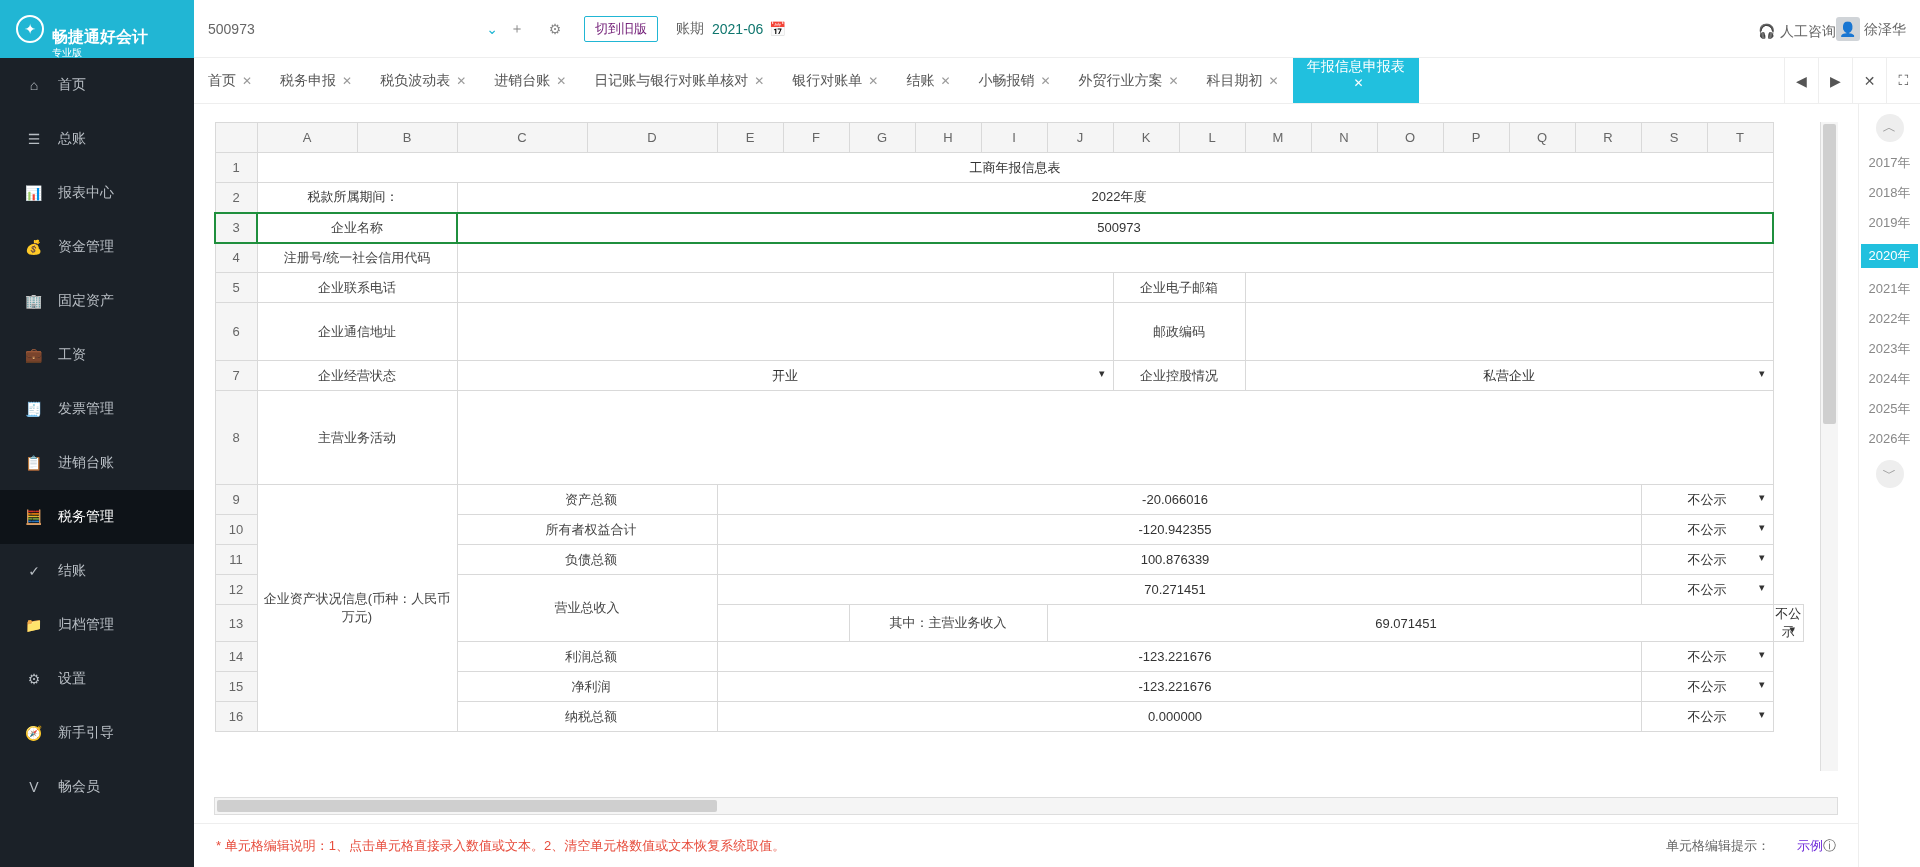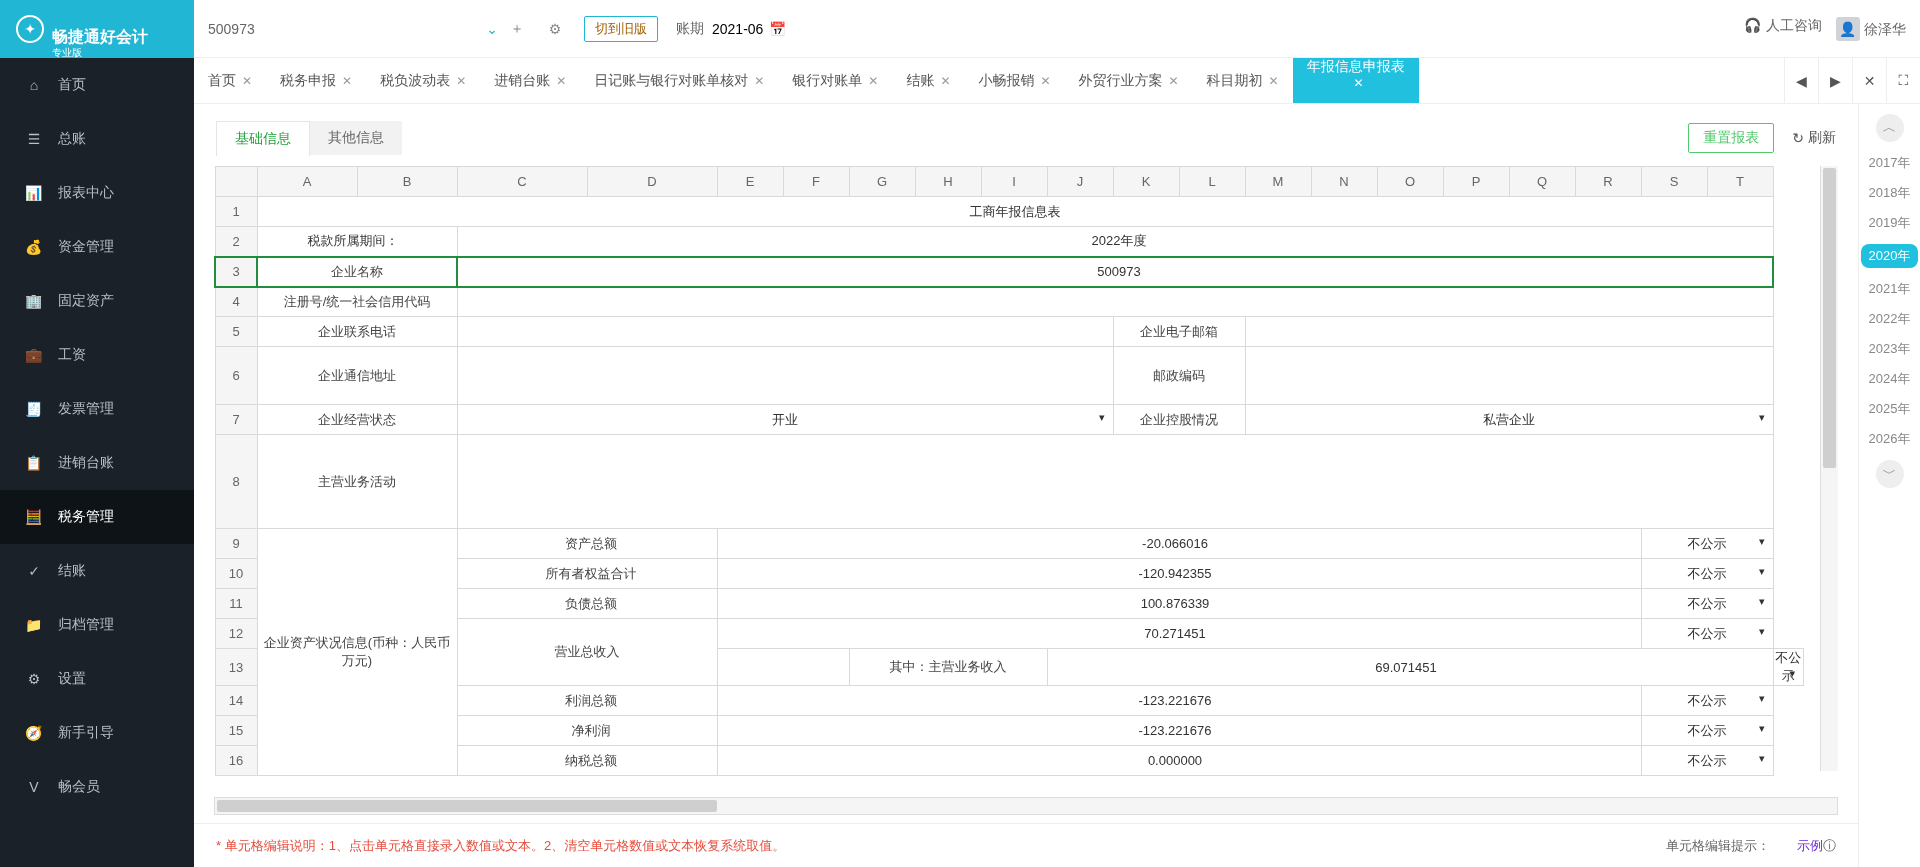--- a/index.html
+++ b/index.html
@@ -14,25 +14,25 @@
 .nav-item.active { background:#0e1318; color:#fff; }
 .nav-icon { width:20px; height:20px; margin-right:14px; display:inline-flex; align-items:center; justify-content:center; }
 .unpin { position:absolute; bottom:14px; left:0; width:194px; height:40px; display:flex; align-items:center; justify-content:center; color:#b8bec4; cursor:pointer; }
 .unpin-icon { width:14px; height:14px; margin-right:6px; }
 
 .main { flex:1; display:flex; flex-direction:column; min-width:0; }
 .topbar { height:58px; display:flex; align-items:center; padding:0 14px; border-bottom:1px solid #eee; }
 .company-sel { display:flex; align-items:center; width:290px; color:#666; }
 .company-sel .chev { margin-left:auto; color:#21b6d4; }
 .top-btn { width:26px; height:26px; display:flex; align-items:center; justify-content:center; margin:0 6px; color:#888; cursor:pointer; }
-.old-ver { border:1px solid #21b6d4; color:#a16207; padding:3px 10px; border-radius:2px; font-size:13px; cursor:pointer; margin:0 10px; }
+.old-ver { border:1px solid #21b6d4; color:#701a75; padding:3px 10px; border-radius:2px; font-size:13px; cursor:pointer; margin:0 10px; }
 .period-lbl { color:#666; margin-left:8px; }
-.period-val { margin-left:8px; color:#000000; }
+.period-val { margin-left:8px; color:#0f766e; }
 .cal-icon { color:#21b6d4; margin-left:6px; }
-.top-right { margin-left:auto; display:flex; align-items:flex-start; gap:14px; color:#666; }
+.top-right { margin-left:auto; display:flex; align-items:flex-end; color:#666; }
 .avatar { width:24px; height:24px; background:#d0d4d8; border-radius:3px; display:inline-flex; align-items:center; justify-content:center; }
 
 .tabs { height:46px; display:flex; align-items:stretch; border-bottom:1px solid #eee; }
 .tab { display:flex; align-items:center; padding:0 14px; color:#555; cursor:pointer; white-space:nowrap; }
 .tab .x { margin-left:6px; color:#999; font-size:12px; }
 .tab.active { background:#21c0de; color:#fff;flex-direction:column; }
 .tab.active .x { color:#fff; }
 .tabs-ctrl { margin-left:auto; display:flex; align-items:center; }
 .tabs-ctrl .ctl { width:34px; height:46px; display:flex; align-items:center; justify-content:center; cursor:pointer; color:#555; border-left:1px solid #eee; }
 
@@ -66,21 +66,21 @@
 .hthumb { position:absolute; top:2px; bottom:2px; left:2px; width:500px; background:#cfcfcf; border-radius:2px; }
 
 .footer { height:44px; border-top:1px solid #eee; display:flex; align-items:center; padding:0 22px; }
 .foot-note { color:#e74c3c; font-size:13px; }
 .foot-right { margin-left:auto; color:#666; font-size:13px; display:flex; align-items:center; }
 .example { color:#6d28d9; cursor:pointer;margin-left:27px; }
 
 .year-rail { width:62px; border-left:1px solid #eee; display:flex; flex-direction:column; align-items:center; padding-top:10px; gap:12px; }
 .rail-btn { width:28px; height:28px; border-radius:50%; background:#eee; color:#999; display:flex; align-items:center; justify-content:center; cursor:pointer; }
 .year { font-size:13px; color:#888; cursor:pointer; }
-.year.active { background:#21c0de; color:#fff; padding:3px 8px; border-radius:8px; }
+.year.active { background:#21c0de; color:#fff; padding:3px 8px; border-radius:0; }
 </style>
 </head>
 <body>
 
 <div class="app">
   <div class="sidebar">
     <div class="logo">
       <span class="logo-icon">✦</span>
       <div>
         <div class="logo-text">畅捷通好会计</div>
@@ -203,28 +203,20 @@
       <div class="tabs-ctrl">
         <span class="ctl">◀</span>
         <span class="ctl">▶</span>
         <span class="ctl">✕</span>
         <span class="ctl">⛶</span>
       </div>
     </div>
 
     <div class="content">
       <div class="sheet-area">
-        <div class="subtabs-row">
-          <span class="subtab active">基础信息</span>
-          <span class="subtab">其他信息</span>
-          <div class="st-right">
-            <span class="reset-btn">重置报表</span>
-            <span class="refresh">↻ <span>刷新</span></span>
-          </div>
-        </div>
 
         <div class="grid-wrap">
           <table class="grid">
             <colgroup>
               <col style="width:42px">
                 <col style="width:100px">
                 <col style="width:100px">
               <col style="width:130px">
                 <col style="width:130px">
                 <col style="width:66px">

